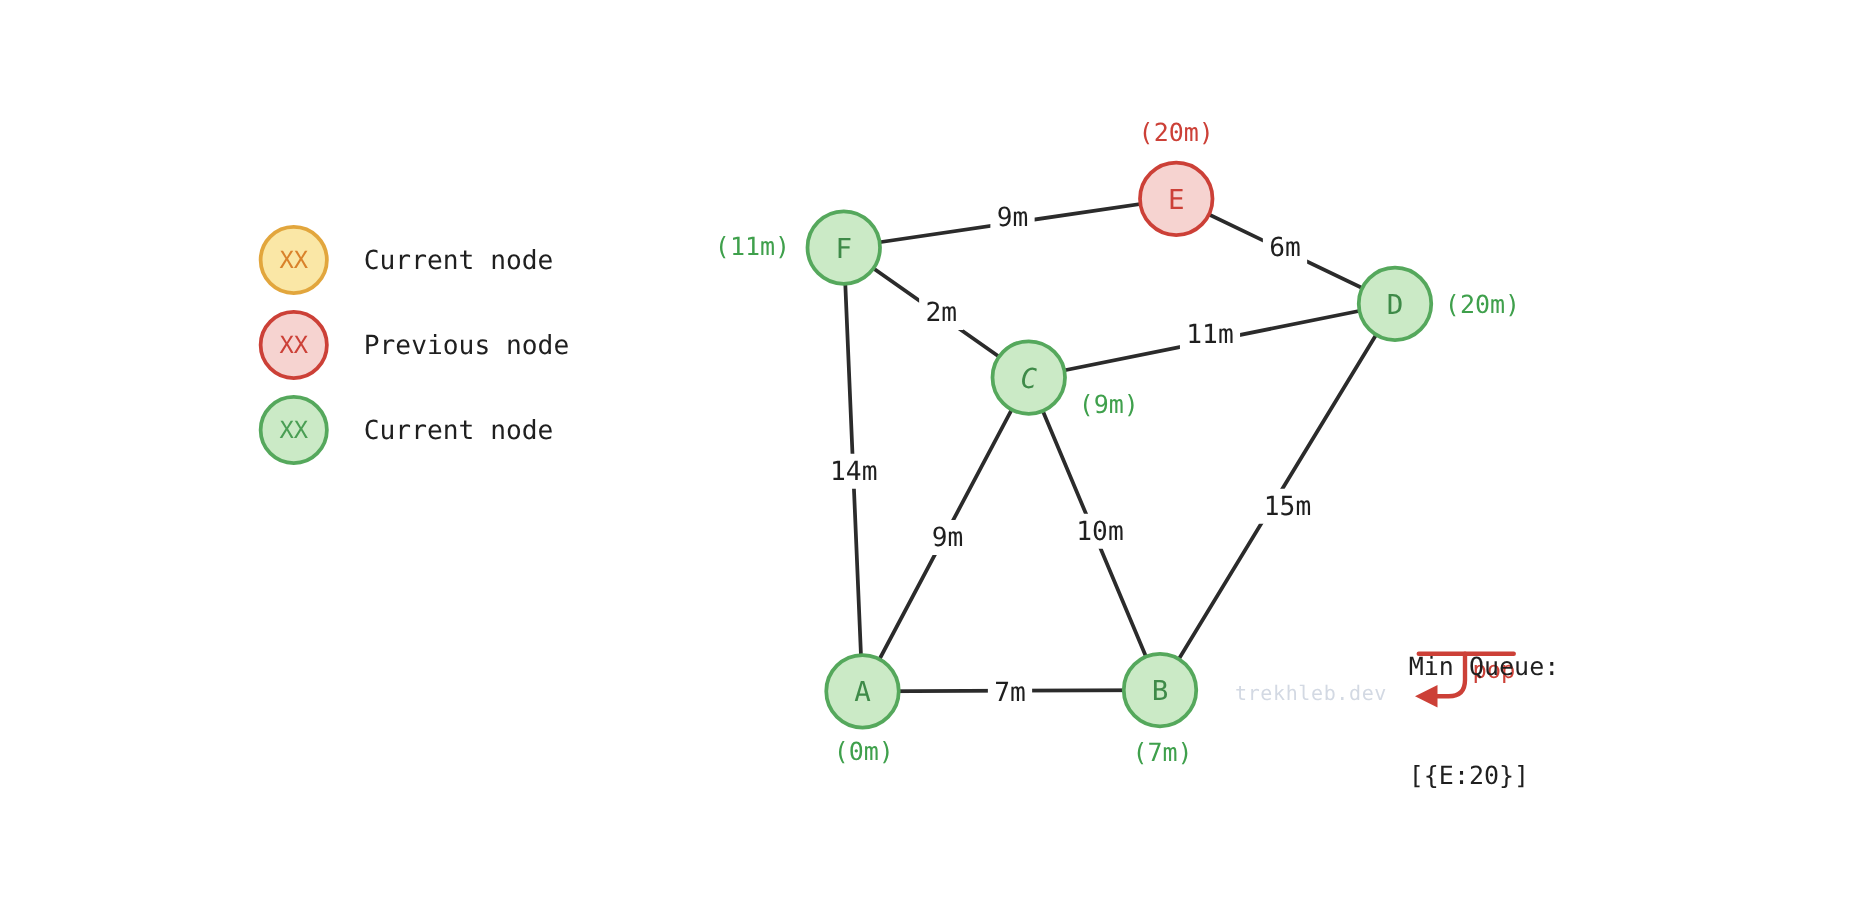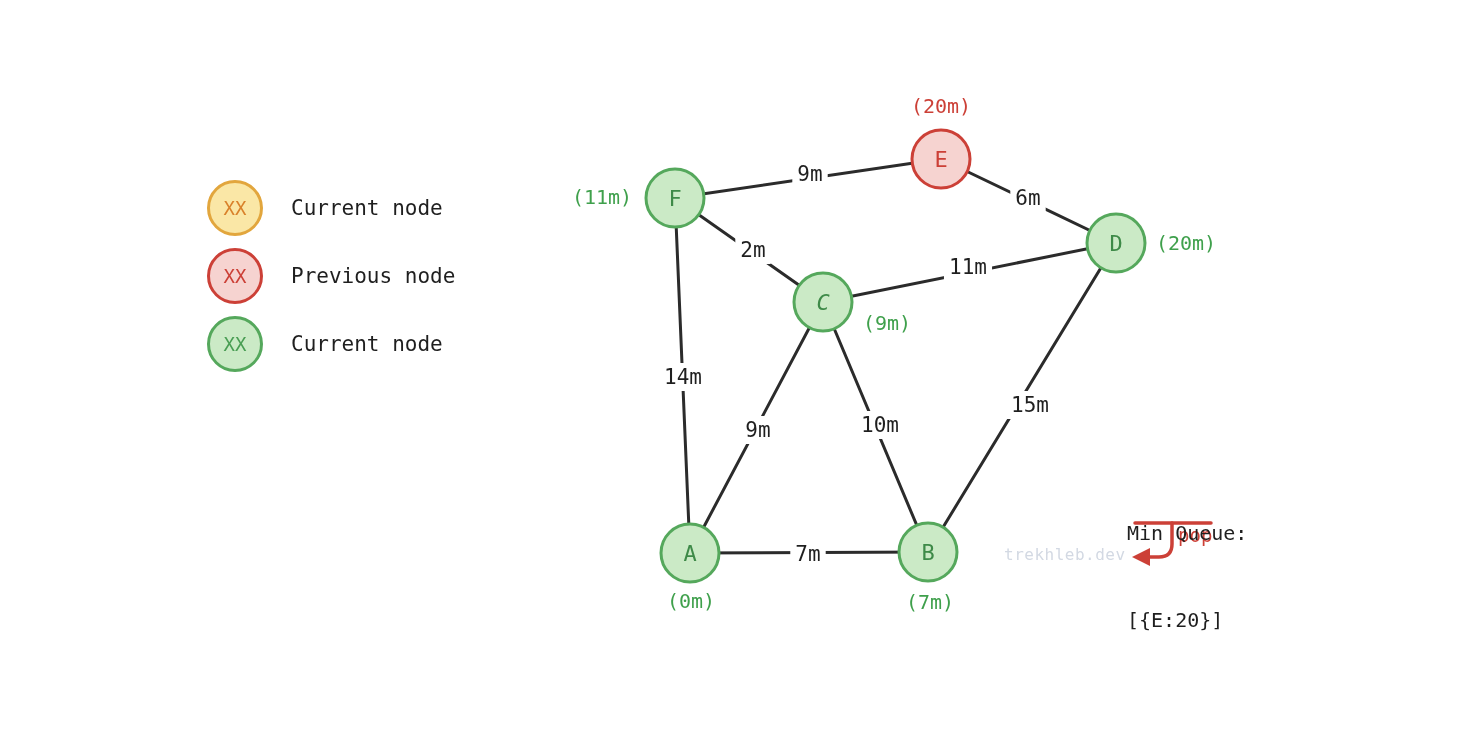--- a/index.html
+++ b/index.html
@@ -66,21 +66,20 @@
     white-space: pre;
   }
   
   .watermark {
     position: absolute;
     left: 988px;
     top: 545px;
     font-size: 16px;
     color: #d3d9e3;
     letter-spacing: 0.5px;
-    margin-left: 16px;
   }
 </style>
 </head>
 <body>
 
 <div class="stage">
 
   <div class="legend">
     <div class="legend-row">
       <div class="legend-circle previous">

